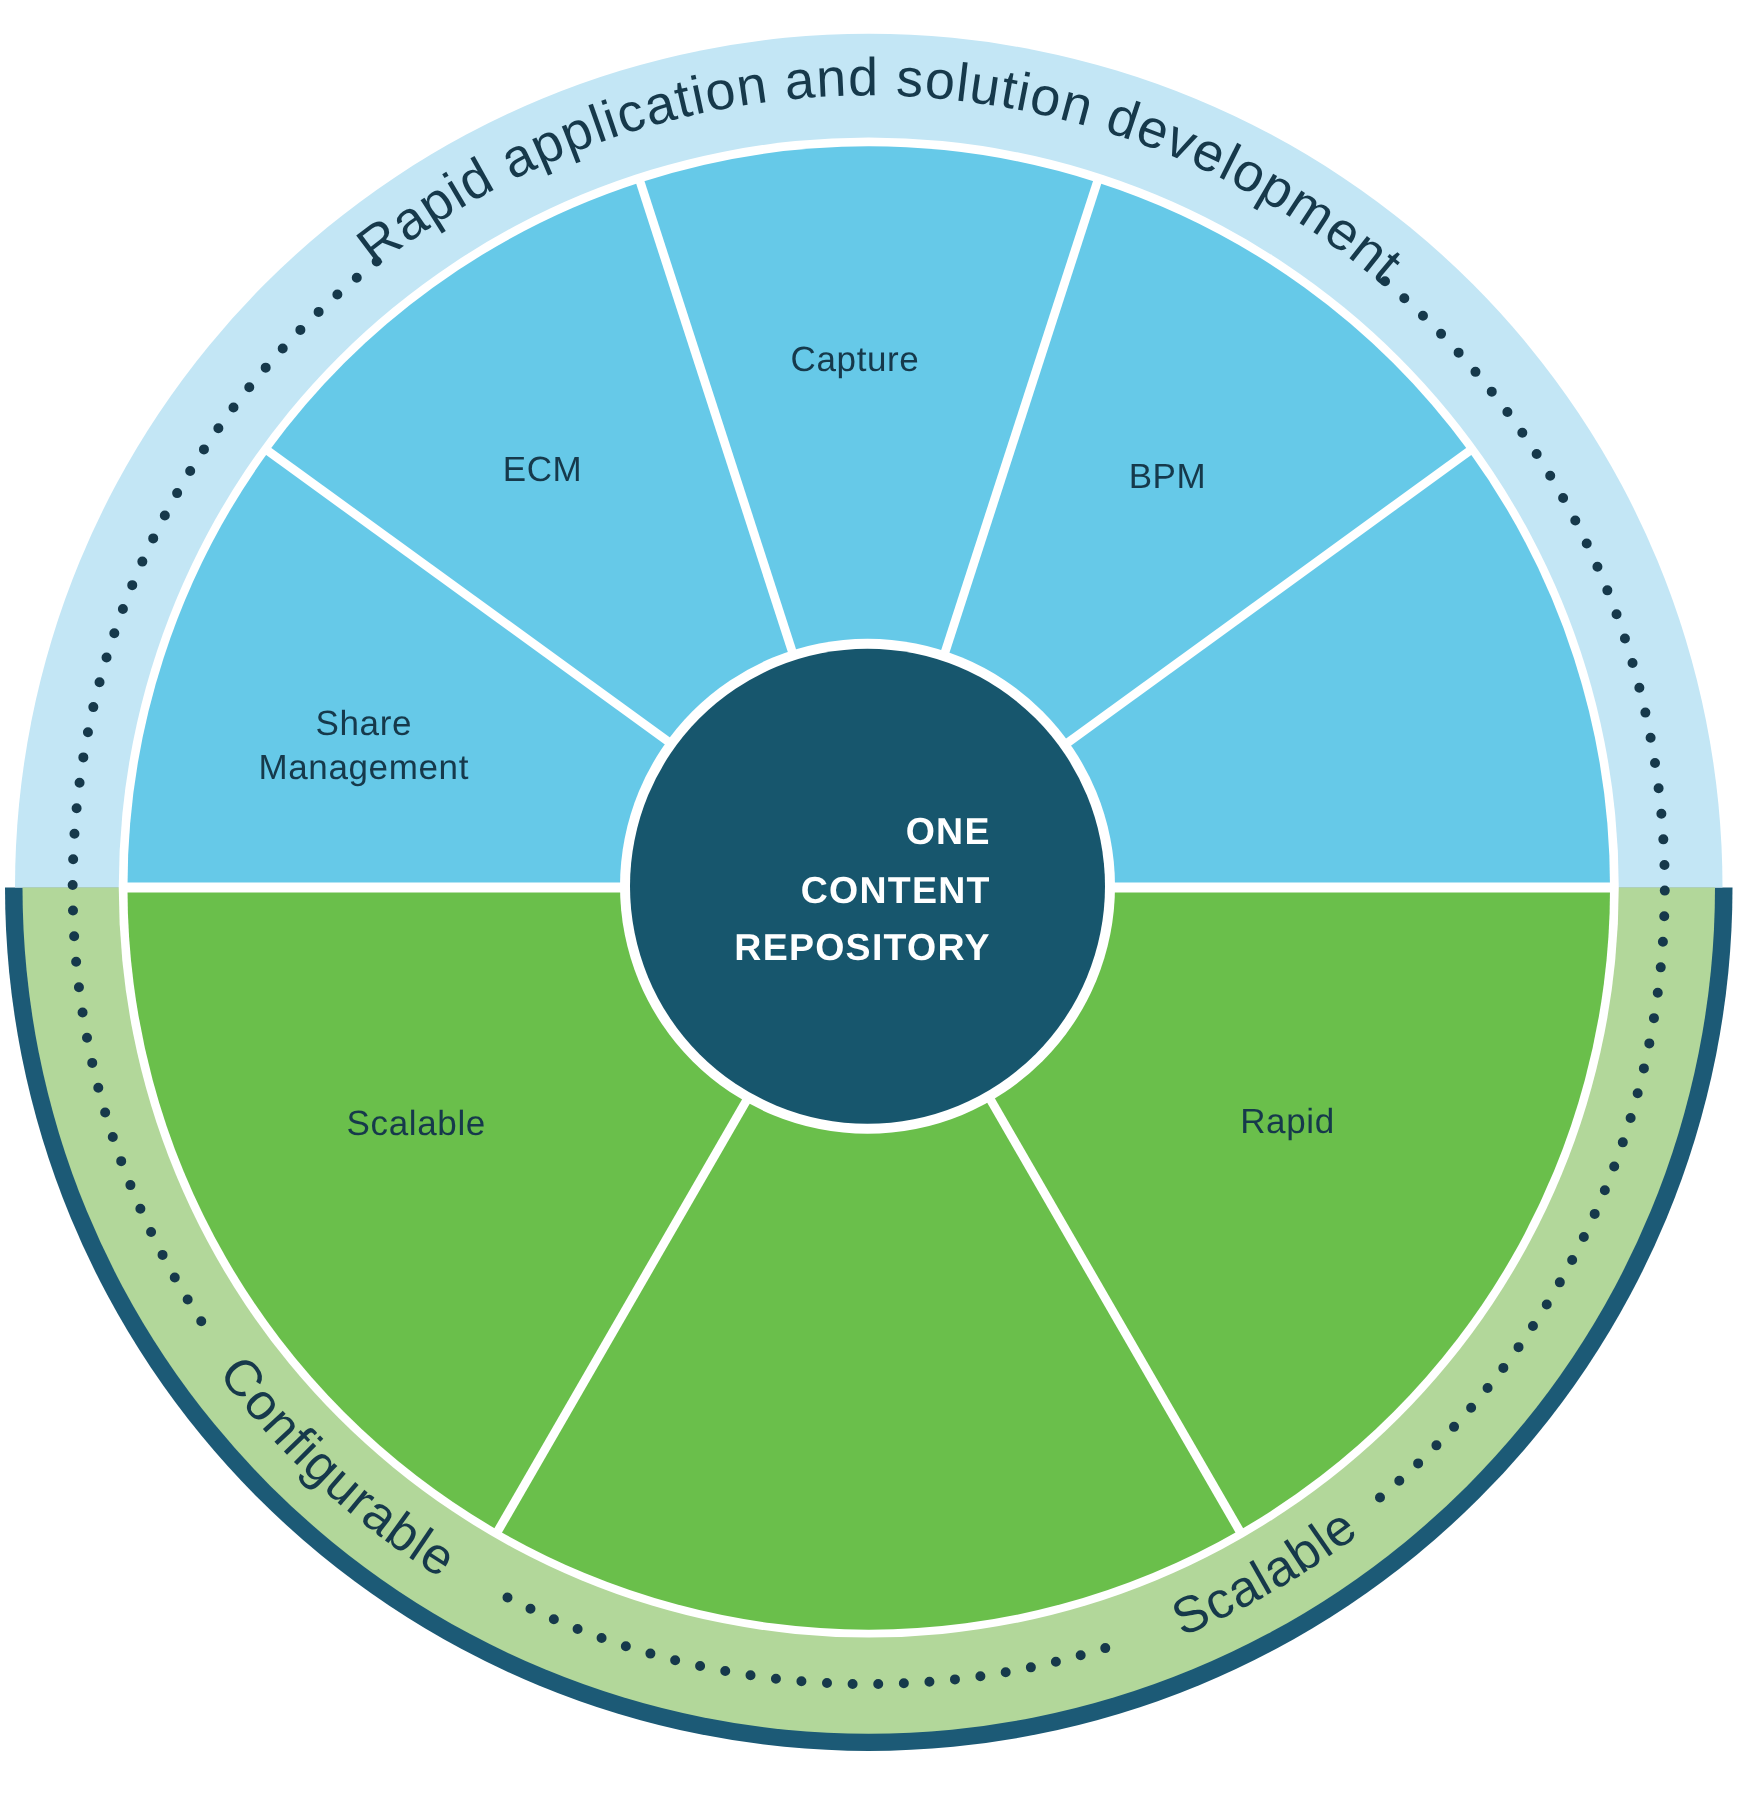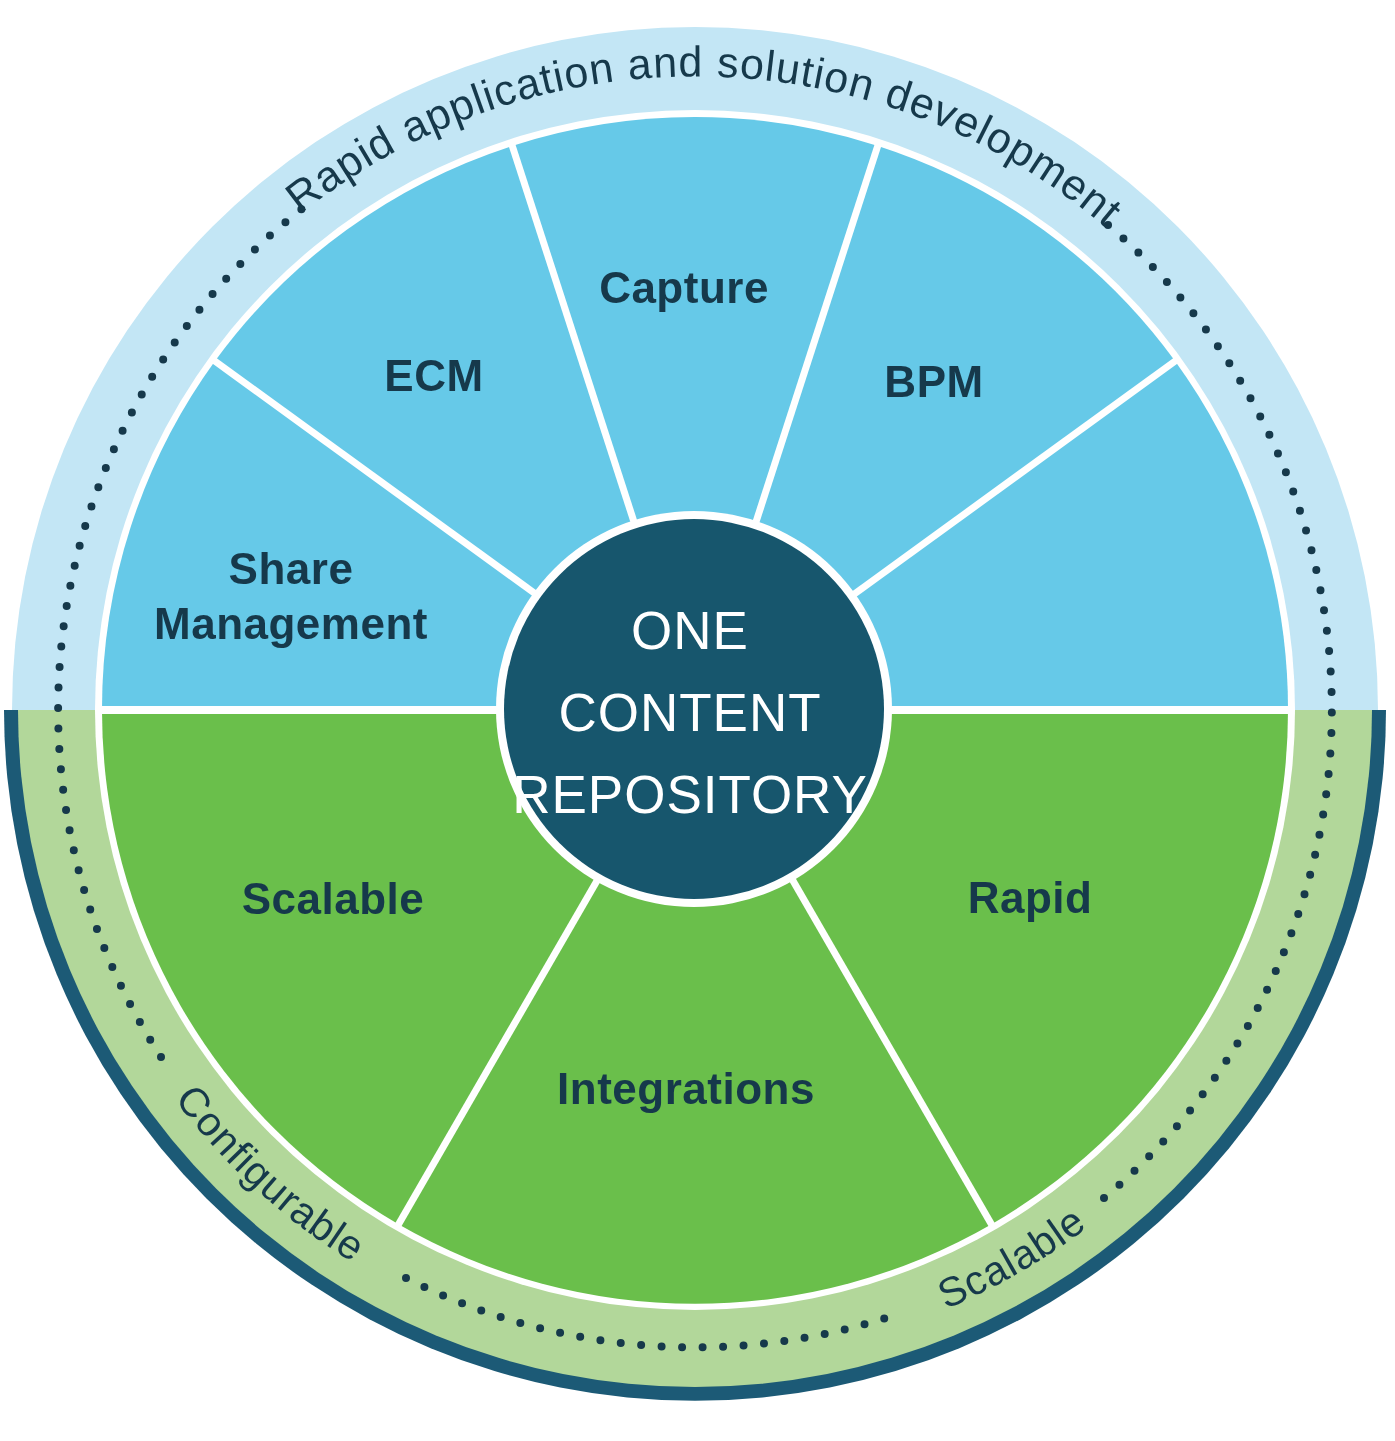--- a/index.html
+++ b/index.html
@@ -2,27 +2,27 @@
 <html style="--ring_top: #c3e6f5; --ring_bottom: #b2d79a; --seg_blue: #66c9e8; --seg_green: #6abf4b; --center_dark: #17566d; --border_dark: #1c5a76; --text_dark: #16394b; --dots: #16394b; --separator_white: #ffffff;"><head>
 <meta charset="utf-8">
 <style>
   html,body{margin:0;padding:0;background:#ffffff;}
   #stage{position:relative;width:1395px;height:1441px;overflow:hidden;
          font-family:"Liberation Sans",sans-serif;}
   #stage svg{position:absolute;left:0;top:0;}
 
   .seg-label{
     position:absolute;transform:translate(-50%,-50%);
-    font-weight:700;font-size:44px;line-height:1.24;letter-spacing:.5px;
+    font-weight:400;font-size:28px;line-height:1.24;letter-spacing:.5px;
     color:var(--text_dark);text-align:center;white-space:pre-line;
   }
   .center-label{
     position:absolute;transform:translate(-50%,-50%);
-    font-weight:400;font-size:53px;line-height:1.55;letter-spacing:1px;
-    color:#ffffff;text-align:center;white-space:pre-line;
+    font-weight:700;font-size:30px;line-height:1.55;letter-spacing:1px;
+    color:#ffffff;text-align:right;white-space:pre-line;
   }
   .ring-text{font-family:"Liberation Sans",sans-serif;font-size:43px;
              font-weight:400;letter-spacing:1px;fill:var(--text_dark);}
   .ring-text-sm{font-family:"Liberation Sans",sans-serif;font-size:41px;
              font-weight:400;letter-spacing:1px;fill:var(--text_dark);}
 
   .ring-top{fill:var(--ring_top);}
   .ring-bottom{fill:var(--ring_bottom);}
   .border-dark{fill:var(--border_dark);}
   .seg-blue{fill:var(--seg_blue);}
@@ -90,20 +90,19 @@
       <textPath href="#arc-bot-right" startOffset="50%" text-anchor="middle">Scalable</textPath>
     </text>
   </svg>
 
   <div class="seg-label" style="left:291px;top:597px;">Share
 Management</div>
   <div class="seg-label" style="left:434px;top:376px;">ECM</div>
   <div class="seg-label" style="left:684px;top:288px;">Capture</div>
   <div class="seg-label" style="left:934px;top:382px;">BPM</div>
   <div class="seg-label" style="left:333px;top:899px;">Scalable</div>
-  <div class="seg-label" style="left:686px;top:1089px;">Integrations</div>
   <div class="seg-label" style="left:1030px;top:898px;">Rapid</div>
 
   <div class="center-label" style="left:690px;top:713px;">ONE
 CONTENT
 REPOSITORY</div>
 
 </div>
 
 </body></html>

